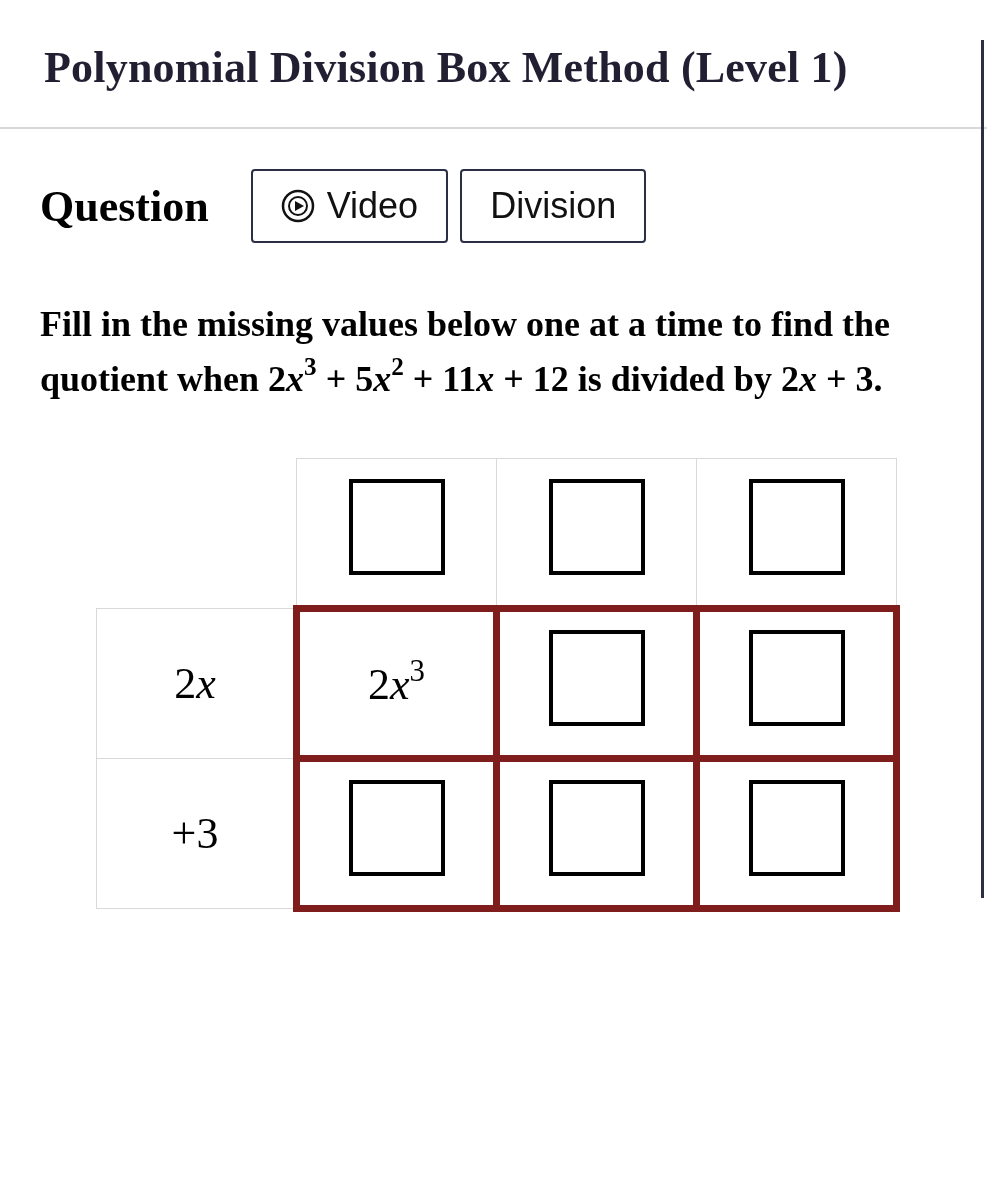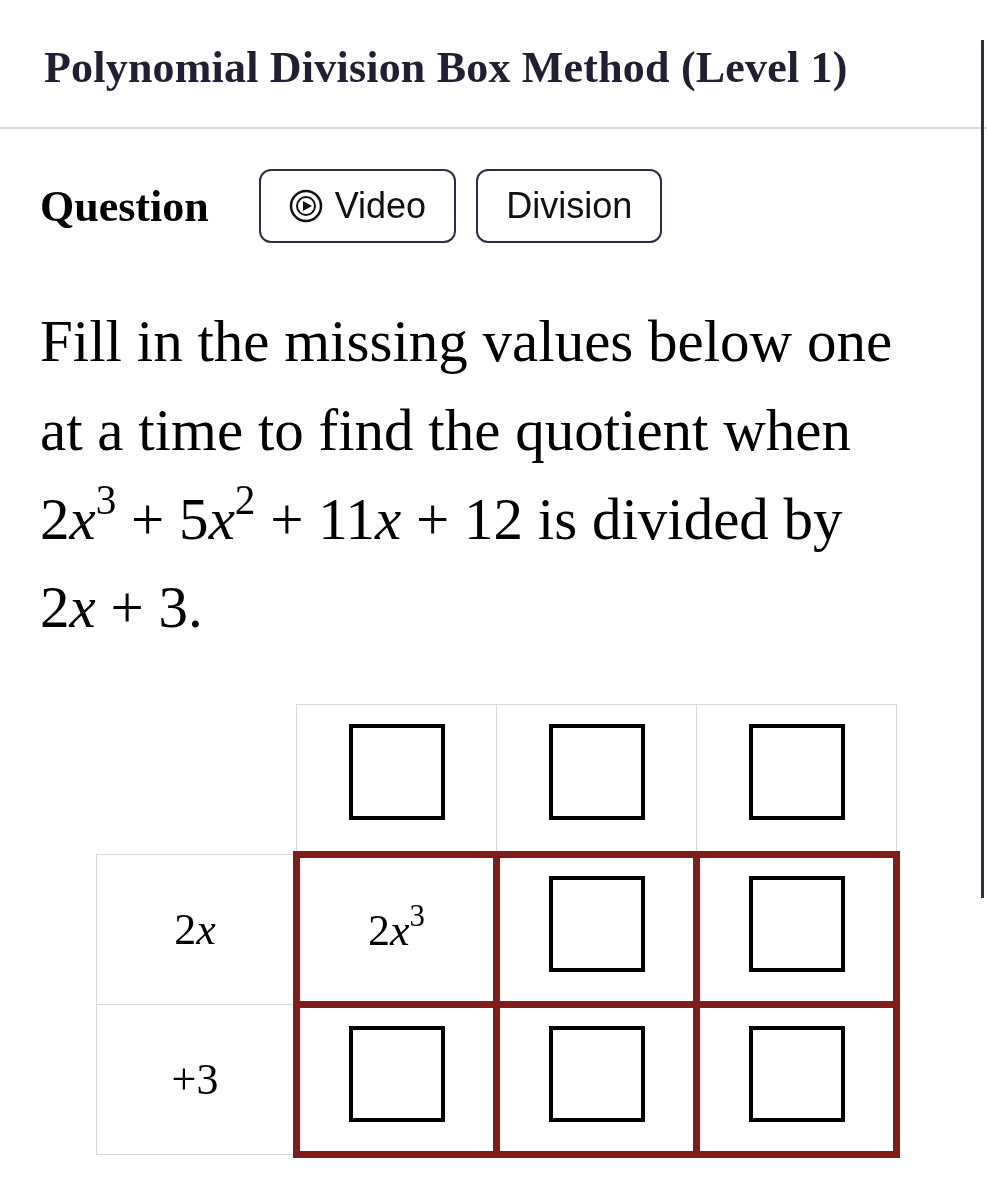--- a/index.html
+++ b/index.html
@@ -30,53 +30,54 @@
     font-weight: 700;
     color: #231f33;
     letter-spacing: 0.2px;
   }
   .content {
     padding: 40px 40px 0 40px;
   }
   .q-row {
     display: flex;
     align-items: center;
-    gap: 20px;
+    gap: 12px;
     margin-bottom: 54px;
   }
   .q-label {
     font-size: 44px;
     font-weight: 700;
     color: #000;
     flex: 0 0 auto;
     margin-right: 30px;
   }
   .btn {
     display: inline-flex;
     align-items: center;
     justify-content: center;
     gap: 12px;
     height: 74px;
     padding: 0 28px;
     border: 2px solid #2b2f45;
-    border-radius: 12px;
+    border-radius: 4px;
     background: #fff;
     font-family: "Segoe UI", Arial, sans-serif;
     font-size: 36px;
     color: #111;
     cursor: pointer;
   }
   .btn .icon {
     display: inline-flex; align-items: center; justify-content: center;
   }
   .prompt {
-    font-size: 59px;
+    font-size: 36px;
     line-height: 1.5;
     font-family: Georgia, 'Times New Roman', serif;
     color: #000;
+    font-weight: bold;
   }
   .math { font-family: 'Latin Modern', Georgia, serif; }
   .mi { font-style: italic; }
   sup { font-size: 0.7em; position: relative; top: -0.1em; }
 
   
   .grid-wrap {
     margin-top: 52px;
     margin-left: 56px;
   }

